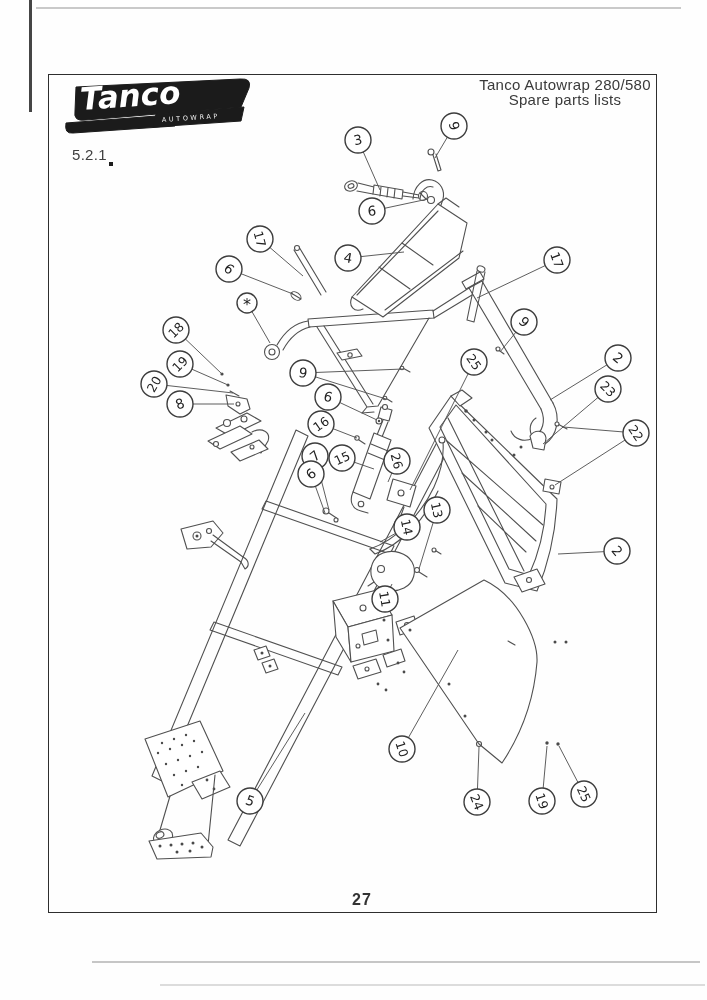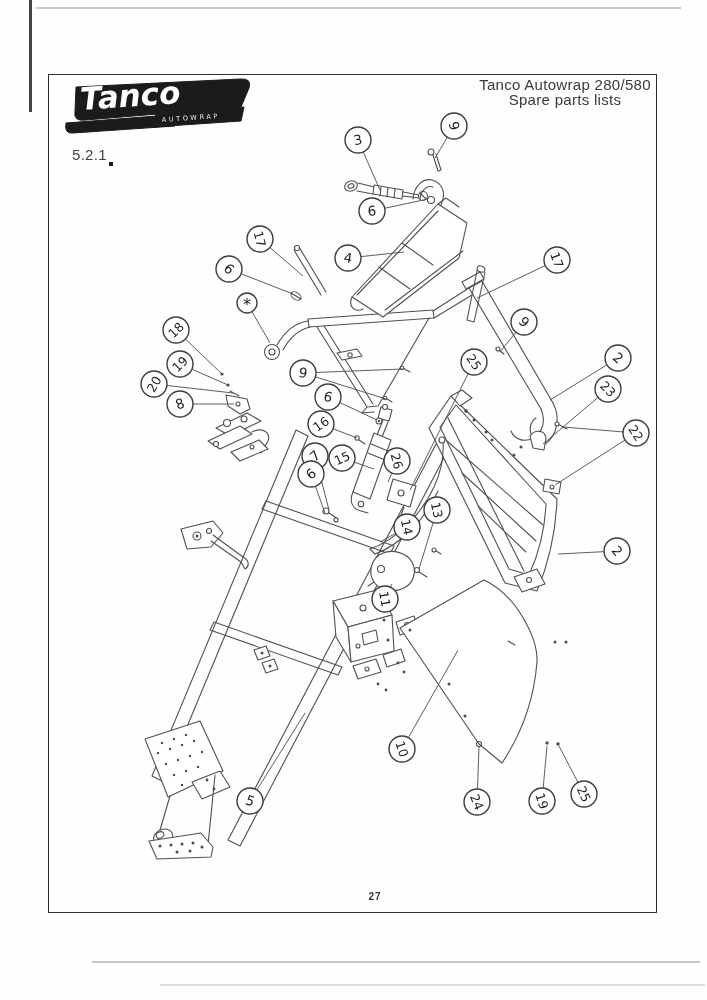--- a/index.html
+++ b/index.html
@@ -7,22 +7,22 @@
         font-family:"Liberation Sans",sans-serif;color:#2b2b2b;}
   .artifact{position:absolute;}
   .frame{position:absolute;left:48px;top:74px;width:609px;height:839px;
          border:1.6px solid #2e2e2e;box-sizing:border-box;}
   .hdr-right{position:absolute;left:470px;top:78px;width:190px;text-align:center;
              font-size:15px;line-height:14.5px;color:#3a3a3a;letter-spacing:.3px;}
   .section-line{position:absolute;left:55px;top:146px;font-size:15px;color:#404040;
                 display:flex;gap:2px;align-items:baseline;letter-spacing:.3px;margin-left:17px;}
   .sec-num{position:relative;}
   .sec-sq{position:absolute;left:37px;top:16px;width:4px;height:4px;background:#1c1c1c;}
-  .pagenum{position:absolute;left:352px;top:891px;width:46px;text-align:center;
-           font-size:10px;font-weight:bold;color:#333;letter-spacing:1px;}
+  .pagenum{position:absolute;left:352px;top:891px;width:46px;
+           font-size:16px;font-weight:bold;color:#333;letter-spacing:1px;}
   svg{position:absolute;left:0;top:0;}
   .ln{stroke:#505050;stroke-width:1.1;fill:none;stroke-linecap:round;stroke-linejoin:round;}
   .lnf{stroke:#505050;stroke-width:1.1;fill:#ffffff;stroke-linejoin:round;}
   .dot{fill:#4a4a4a;stroke:none;}
   .leader{stroke:#555555;stroke-width:0.95;fill:none;}
   .callout-circle{fill:#ffffff;stroke:#3d3d3d;stroke-width:1.4;}
   .callout-text{font-family:"DejaVu Sans",sans-serif;fill:#232323;}
   .logo-dark{fill:#1b1b1b;stroke:#1b1b1b;stroke-width:1;stroke-linejoin:round;}
   .logo-word{font-family:"DejaVu Sans",sans-serif;font-style:italic;font-weight:bold;
              font-size:31px;fill:#ffffff;}

